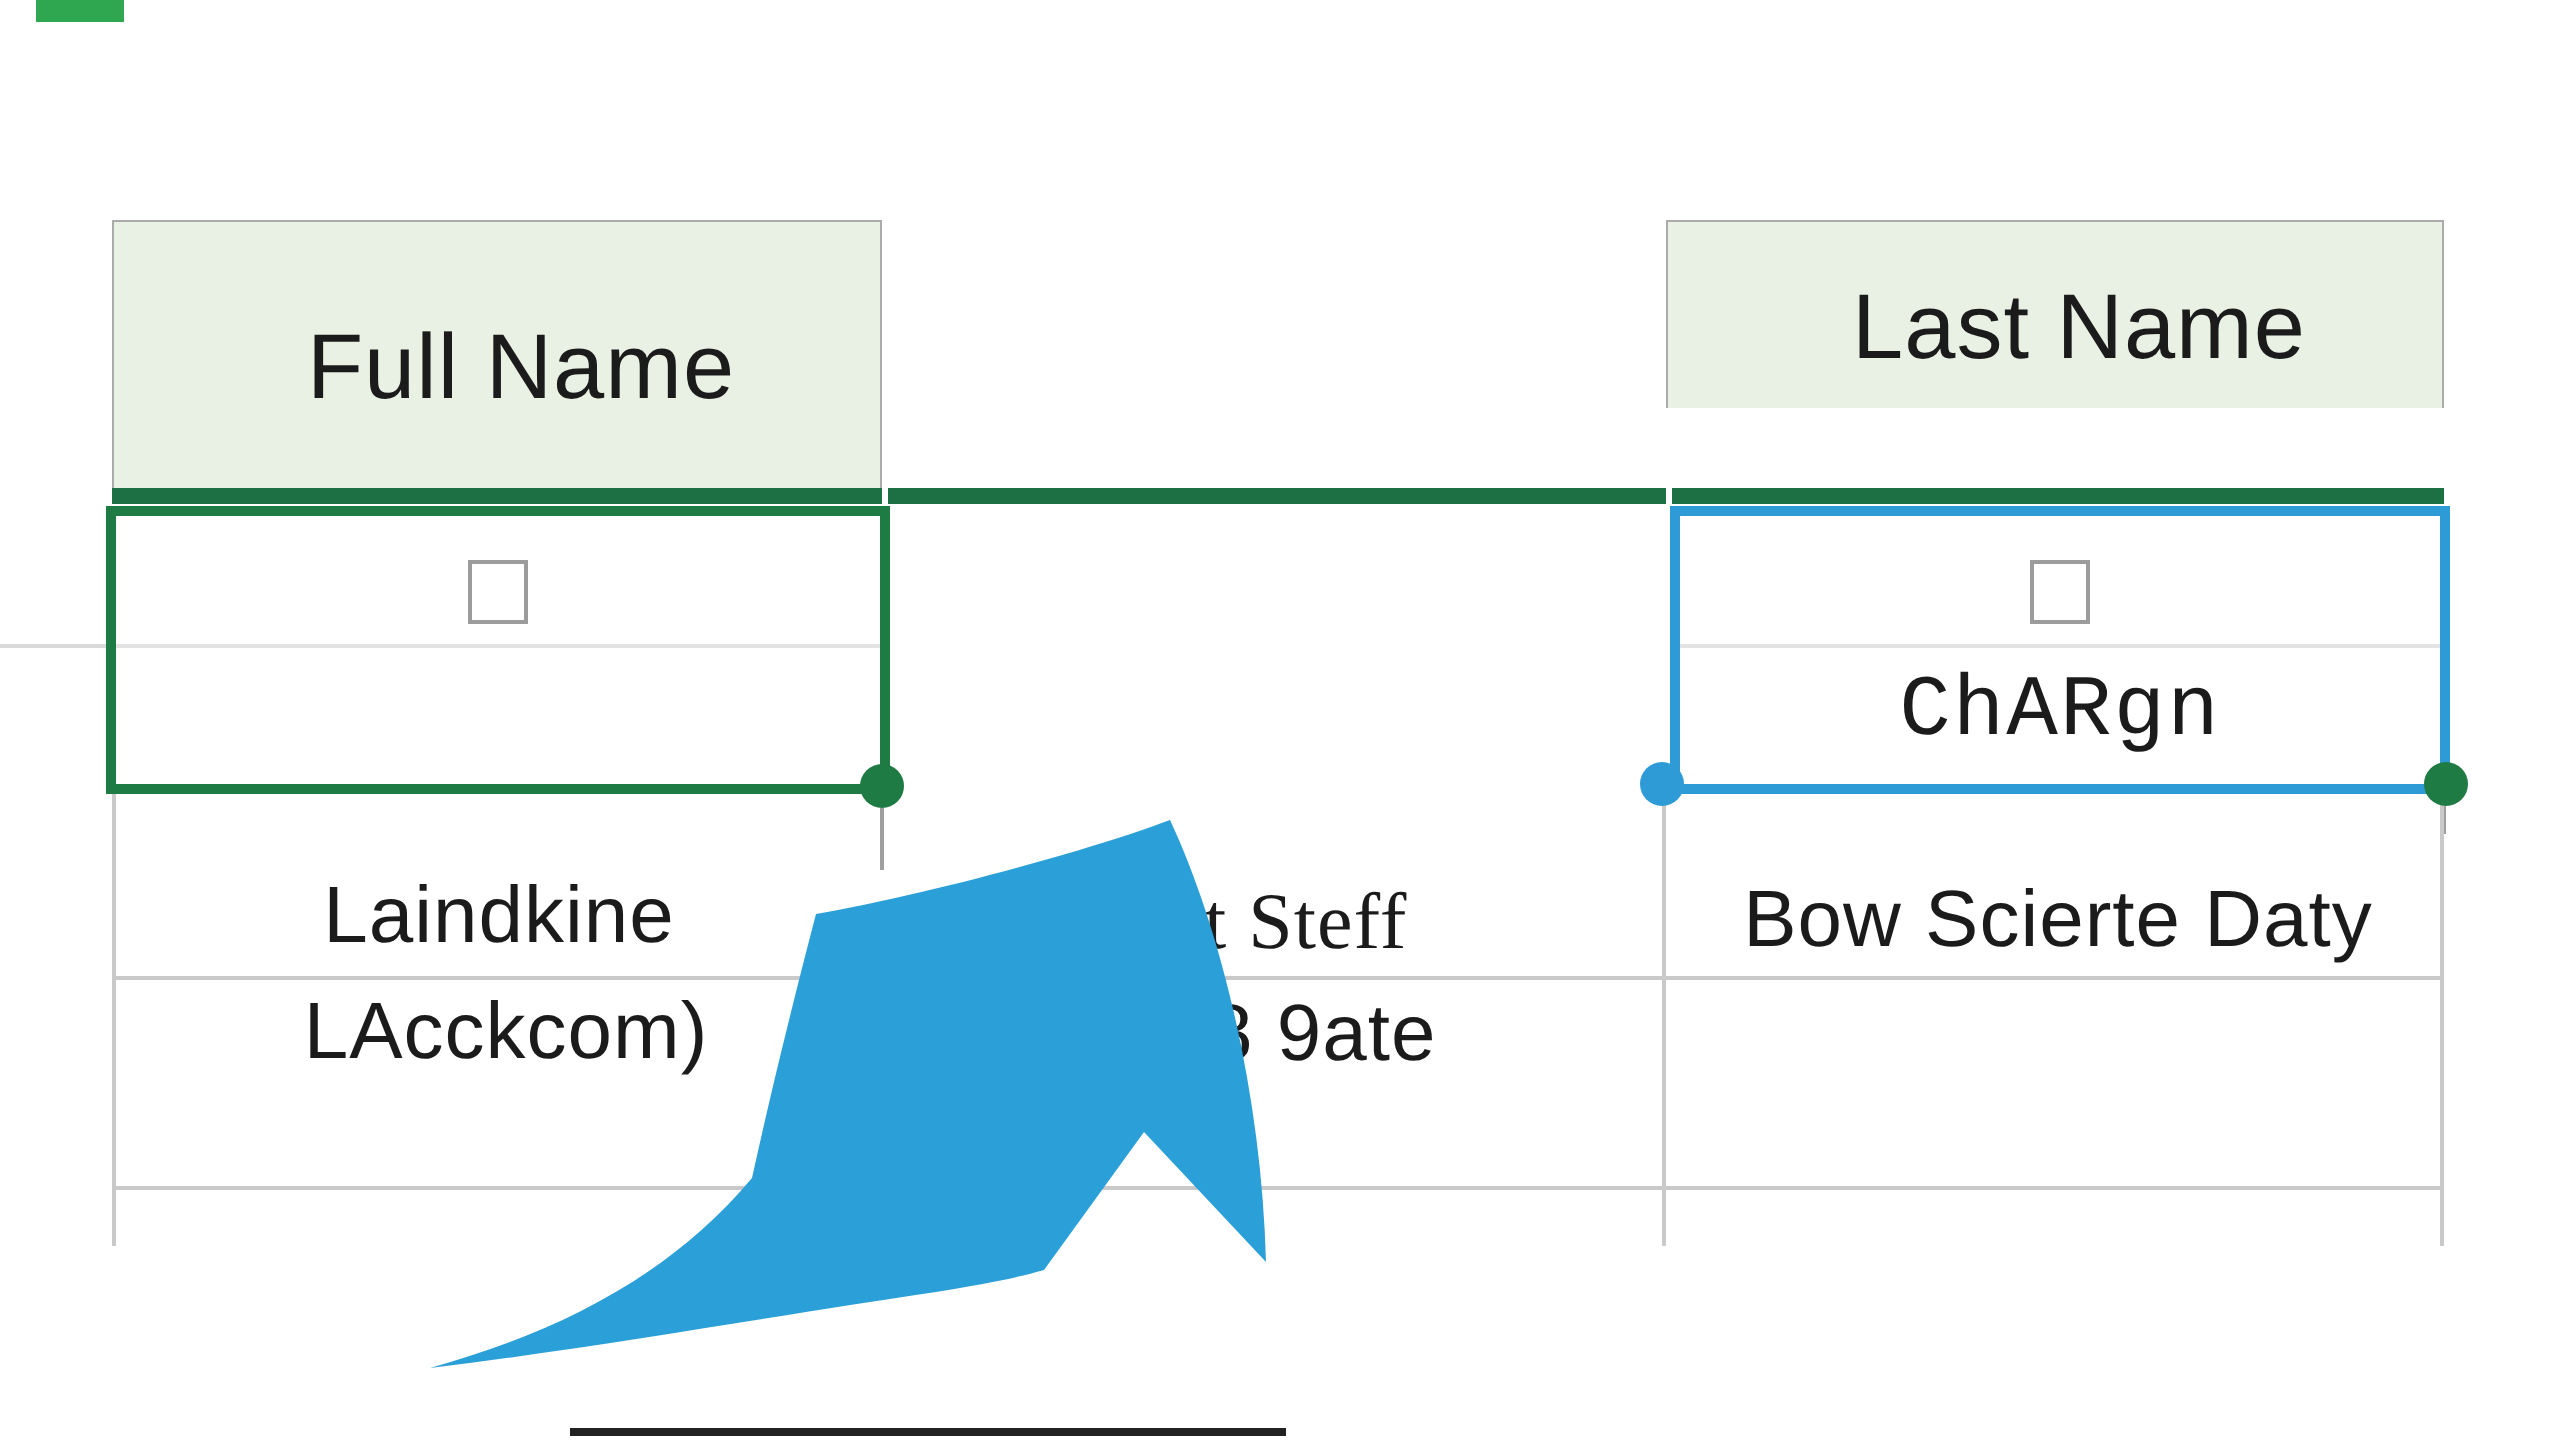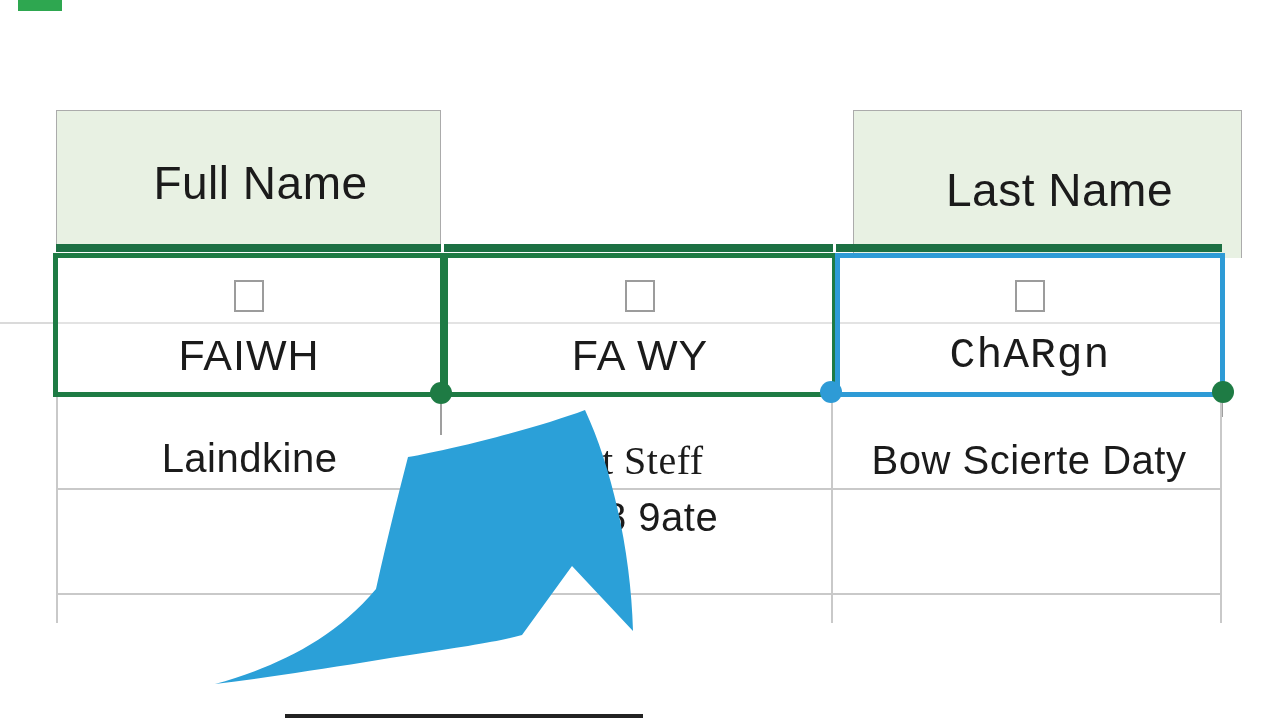--- a/index.html
+++ b/index.html
@@ -70,39 +70,33 @@
 </head>
 <body>
 
 <div id="stage">
 
   <div class="abs corner-flag" style="left:18px;top:0;width:44px;height:11px;"></div>
 
   <div class="abs hdr" style="left:56px;top:110px;width:385px;height:134px;">
     <span>Full Name</span>
   </div>
-  <div class="abs hdr" style="left:833px;top:110px;width:389px;height:148px;margin-left:20px;">
+  <div class="abs hdr" style="left:833px;top:110px;width:389px;height:94px;">
     <span>Last Name</span>
   </div>
 
   <div class="abs hdr-bar" style="left:56px;top:244px;width:385px;"></div>
   <div class="abs hdr-bar" style="left:444px;top:244px;width:389px;"></div>
   <div class="abs hdr-bar" style="left:836px;top:244px;width:386px;"></div>
 
   <div class="abs" style="left:0;top:322px;width:54px;height:2px;background:#DADADA;"></div>
 
   <div class="abs selcell green" style="left:53px;top:253px;width:392px;height:144px;">
     <div class="checkbox"></div>
     <div class="cell-divider"></div>
-    <div class="sel-text">FAIWH</div>
-  </div>
-  <div class="abs selcell green" style="left:443px;top:253px;width:394px;height:144px;">
-    <div class="checkbox"></div>
-    <div class="cell-divider"></div>
-    <div class="sel-text">FA WY</div>
   </div>
   <div class="abs selcell blue" style="left:835px;top:253px;width:390px;height:144px;">
     <div class="checkbox"></div>
     <div class="cell-divider"></div>
     <div class="sel-text">ChARgn</div>
   </div>
 
   <div class="abs handle green" style="left:430px;top:382px;"></div>
   <div class="abs handle blue" style="left:820px;top:381px;"></div>
   <div class="abs handle green" style="left:1212px;top:381px;"></div>
@@ -114,20 +108,21 @@
   <div class="abs vline" style="left:831px;top:397px;height:226px;"></div>
   <div class="abs vline" style="left:1220px;top:397px;height:226px;"></div>
 
   <div class="abs hline" style="left:56px;top:488px;width:1166px;"></div>
   <div class="abs hline" style="left:56px;top:593px;width:1166px;"></div>
 
   <div class="abs rowtext center" style="left:57px;top:432px;width:385px;height:52px;">Laindkine</div>
   <div class="abs rowtext" style="left:602px;top:434px;height:52px;font-family:Liberation Serif, serif;">t Steff</div>
   <div class="abs rowtext center" style="left:835px;top:434px;width:388px;height:52px;">Bow Scierte Daty</div>
 
+  <div class="abs rowtext center" style="left:57px;top:489px;width:392px;height:54px;">LAcckcom)</div>
   <div class="abs rowtext" style="left:604px;top:491px;height:52px;">8 9ate</div>
 
   <svg class="abs arrow-svg" style="left:190px;top:395px;" width="470" height="305" viewBox="190 395 470 305">
     <path d="M585,410
              C540,427 455,449 408,457
              C396,503 385,548 376,589
              C331,643 269,669 215,684
              C298,674 393,657 468,646
              C492,642 508,639 522,635
              L572,566

